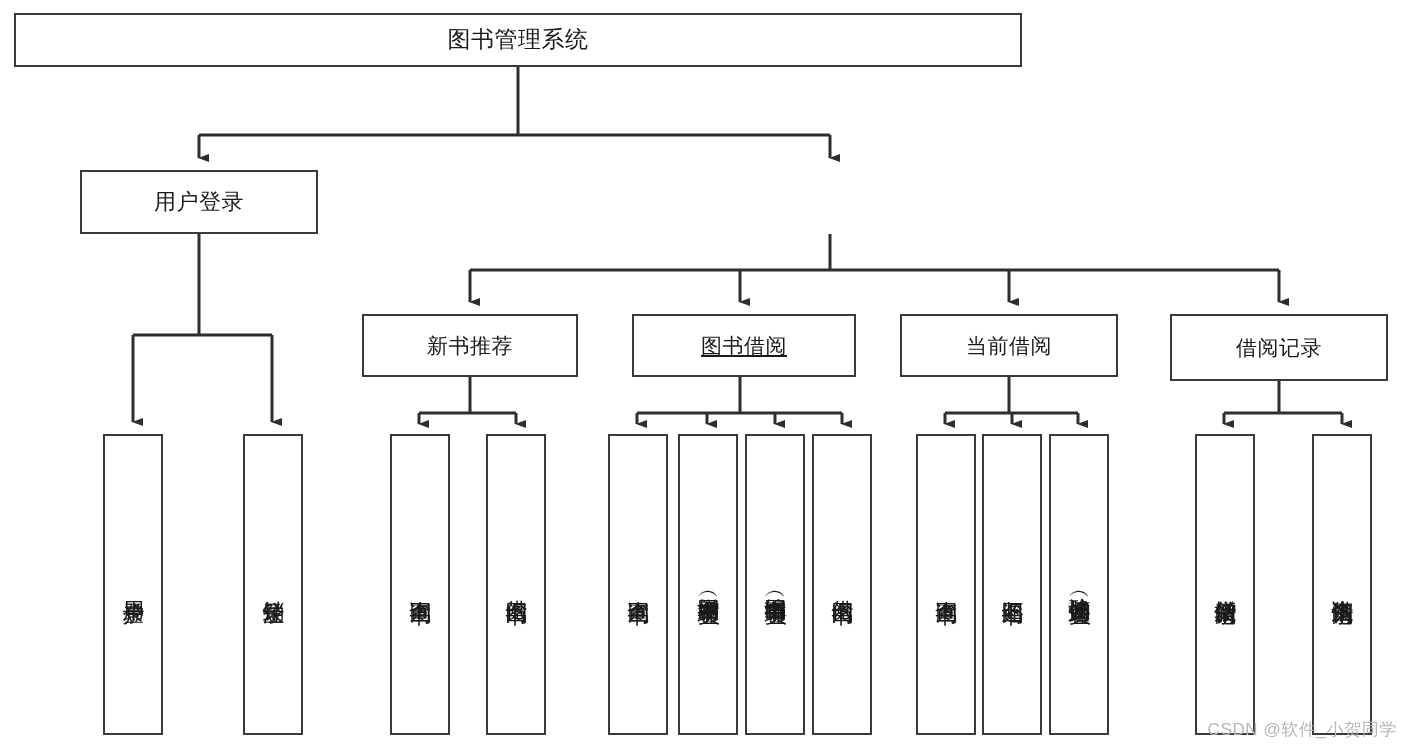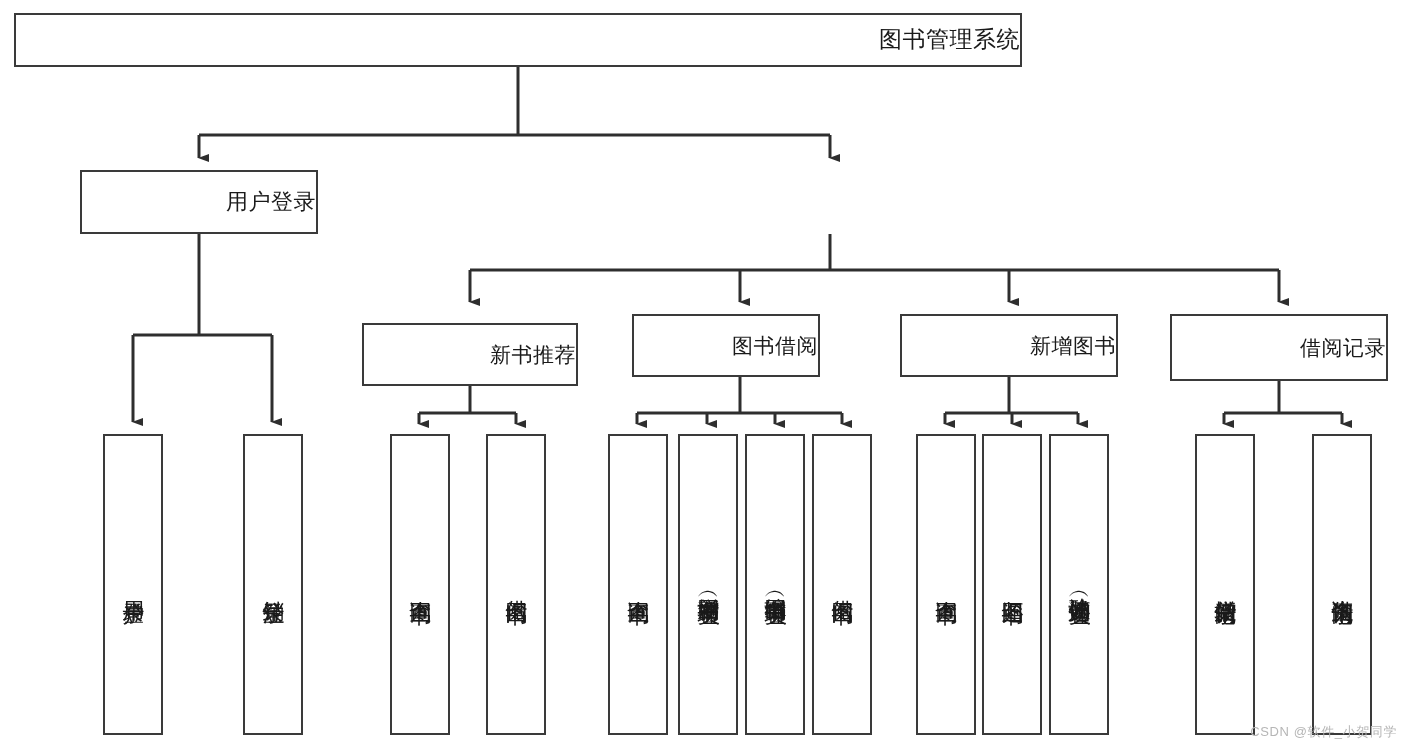--- a/index.html
+++ b/index.html
@@ -25,21 +25,21 @@
     height: 747px;
     pointer-events: none;
   }
   .node {
     position: absolute;
     box-sizing: border-box;
     background: #ffffff;
     border: 2px solid #3a3a3a;
     display: flex;
     align-items: center;
-    justify-content: flex-end;
+    justify-content: center;
     color: #1a1a1a;
   }
   .node-label {
     display: block;
     text-align: center;
     line-height: 1.12;
     letter-spacing: 0.5px;
     white-space: nowrap;
   }
   .node.root .node-label {
@@ -62,21 +62,21 @@
     font-size: 22px;
     line-height: 1.22;
     letter-spacing: 1px;
     white-space: normal;
     max-height: 284px;
   }
   .watermark {
     position: absolute;
     right: 8px;
     bottom: 6px;
-    font-size: 13px;
+    font-size: 17px;
     color: #b6b6b6;
     letter-spacing: 0.6px;
     white-space: nowrap;
   }
 </style>
 </head>
 <body>
 
 <div id="diagram-root">
 
@@ -131,28 +131,28 @@
   </svg>
 
   <div class="node root" style="left:14px; top:13px; width:1008px; height:54px;">
     <span class="node-label">图书管理系统</span>
   </div>
 
   <div class="node level2" style="left:80px; top:170px; width:238px; height:64px;">
     <span class="node-label">用户登录</span>
   </div>
 
-  <div class="node level3" style="left:362px; top:314px; width:216px; height:63px;margin-top:9px;">
+  <div class="node level3" style="left:362px; top:314px; width:216px; height:63px;">
     <span class="node-label">新书推荐</span>
   </div>
-  <div class="node level3" style="left:632px; top:314px; width:188px; height:63px;">
+  <div class="node level3" style="left:632px; top:314px; width:224px; height:63px;text-decoration:underline;">
     <span class="node-label">图书借阅</span>
   </div>
   <div class="node level3" style="left:900px; top:314px; width:218px; height:63px;">
-    <span class="node-label">新增图书</span>
+    <span class="node-label">当前借阅</span>
   </div>
   <div class="node level3" style="left:1170px; top:314px; width:218px; height:67px;">
     <span class="node-label">借阅记录</span>
   </div>
 
   <div class="node leaf" style="left:103px; top:434px; width:60px; height:301px;">
     <span class="node-label">用户登录</span>
   </div>
   <div class="node leaf" style="left:243px; top:434px; width:60px; height:301px;">
     <span class="node-label">注销登录</span>

